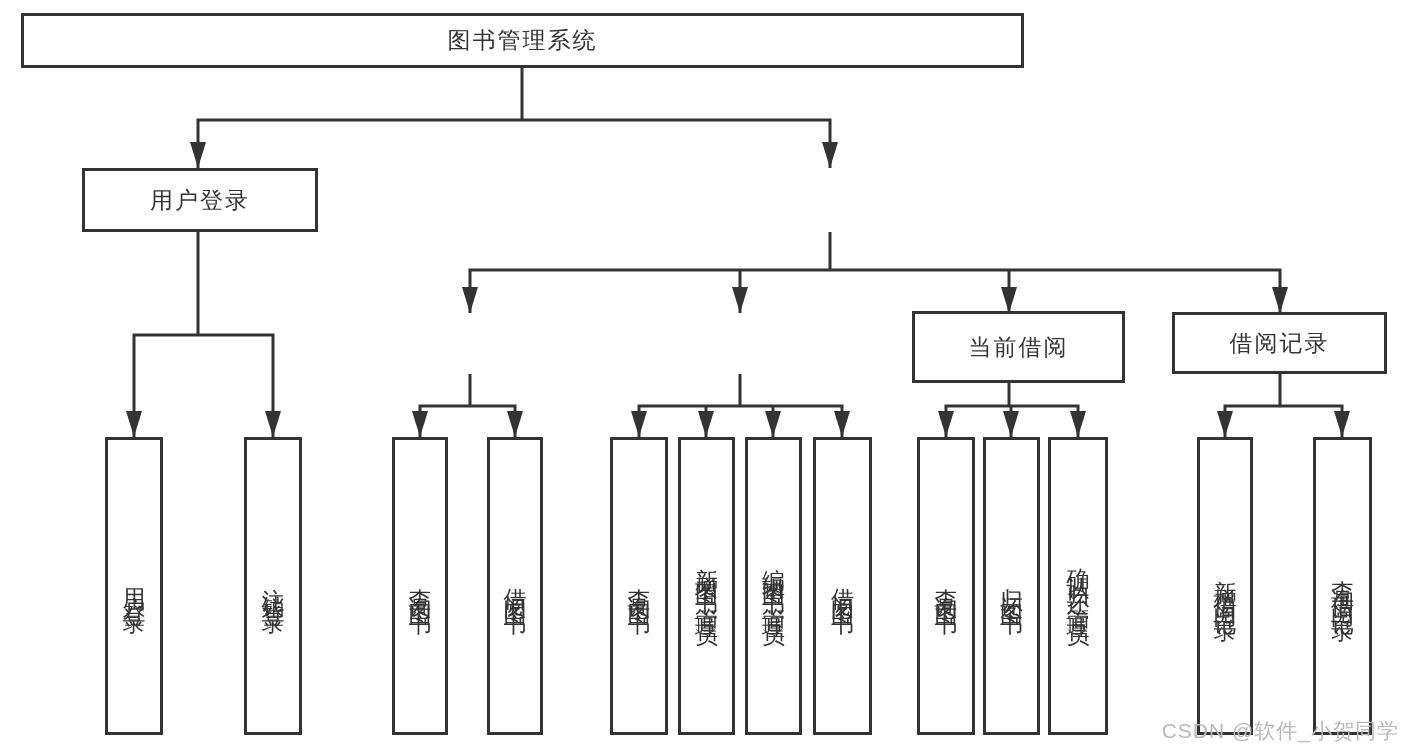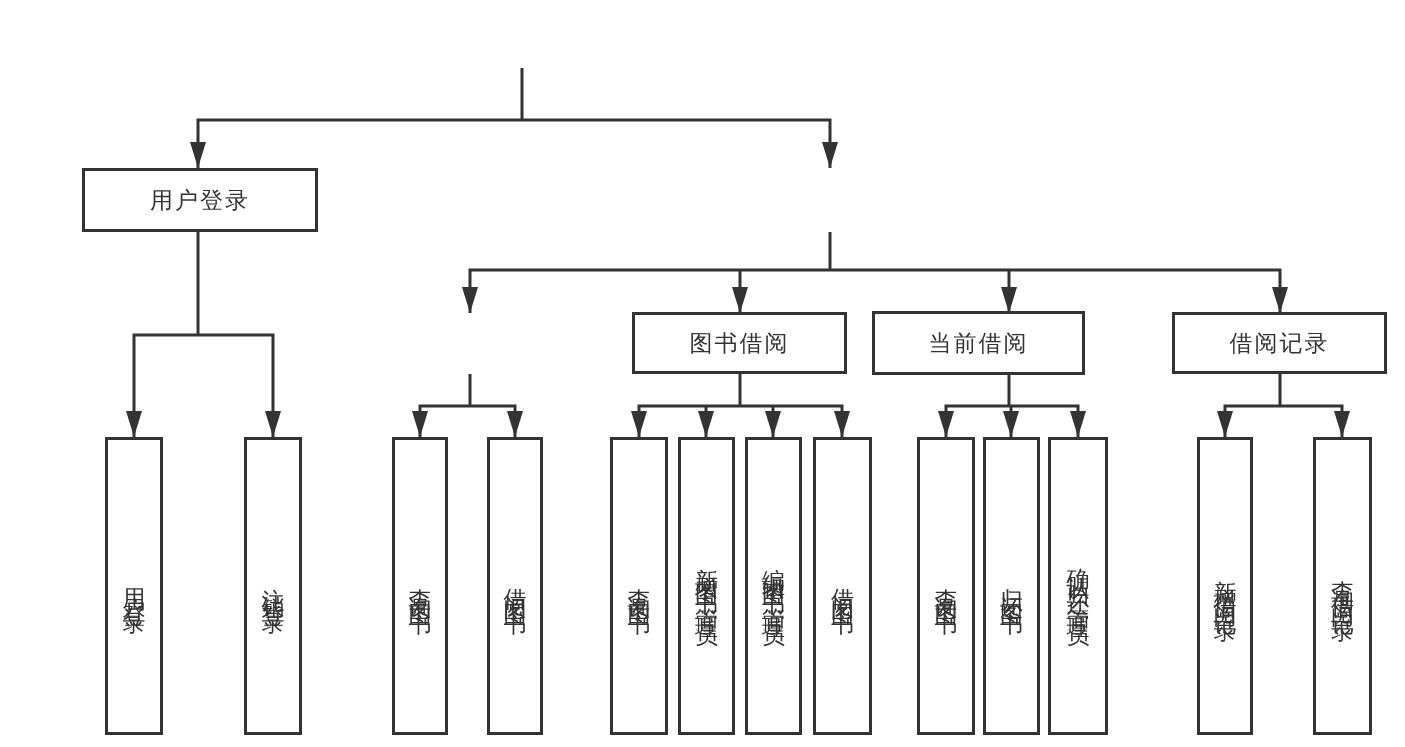--- a/index.html
+++ b/index.html
@@ -88,29 +88,29 @@
       <polygon points="698,411 714,411 706,437" fill="#333333"></polygon>
       <polygon points="765,411 781,411 773,437" fill="#333333"></polygon>
       <polygon points="834,411 850,411 842,437" fill="#333333"></polygon>
       <polygon points="938,411 954,411 946,437" fill="#333333"></polygon>
       <polygon points="1003,411 1019,411 1011,437" fill="#333333"></polygon>
       <polygon points="1070,411 1086,411 1078,437" fill="#333333"></polygon>
       <polygon points="1217,411 1233,411 1225,437" fill="#333333"></polygon>
       <polygon points="1334,411 1350,411 1342,437" fill="#333333"></polygon>
     </svg>
 
+  <div class="node" style="left:21px;top:13px;width:1003px;height:55px">
+    <span class="htext">图书管理系统</span>
+  </div>
 
   <div class="node" style="left:82px;top:168px;width:236px;height:64px">
     <span class="htext">用户登录</span>
   </div>
 
-  <div class="node" style="left:632px;top:312px;width:215px;height:62px">
-    <span class="htext">图书借阅</span>
-  </div>
-  <div class="node" style="left:872px;top:311px;width:213px;height:64px">
+  <div class="node" style="left:912px;top:311px;width:213px;height:72px">
     <span class="htext">当前借阅</span>
   </div>
   <div class="node" style="left:1172px;top:312px;width:215px;height:62px">
     <span class="htext">借阅记录</span>
   </div>
 
   <div class="node" style="left:105px;top:437px;width:58px;height:298px">
     <span class="vtext">用户登录</span>
   </div>
   <div class="node" style="left:244px;top:437px;width:58px;height:298px">
@@ -147,13 +147,14 @@
     <span class="vtext">确认归还（管理员）</span>
   </div>
 
   <div class="node" style="left:1197px;top:437px;width:56px;height:298px">
     <span class="vtext">新增借阅记录</span>
   </div>
   <div class="node" style="left:1313px;top:437px;width:59px;height:298px">
     <span class="vtext">查询借阅记录</span>
   </div>
 
+  <div id="watermark">CSDN @软件_小贺同学</div>
 </div>
 
 </body></html>

